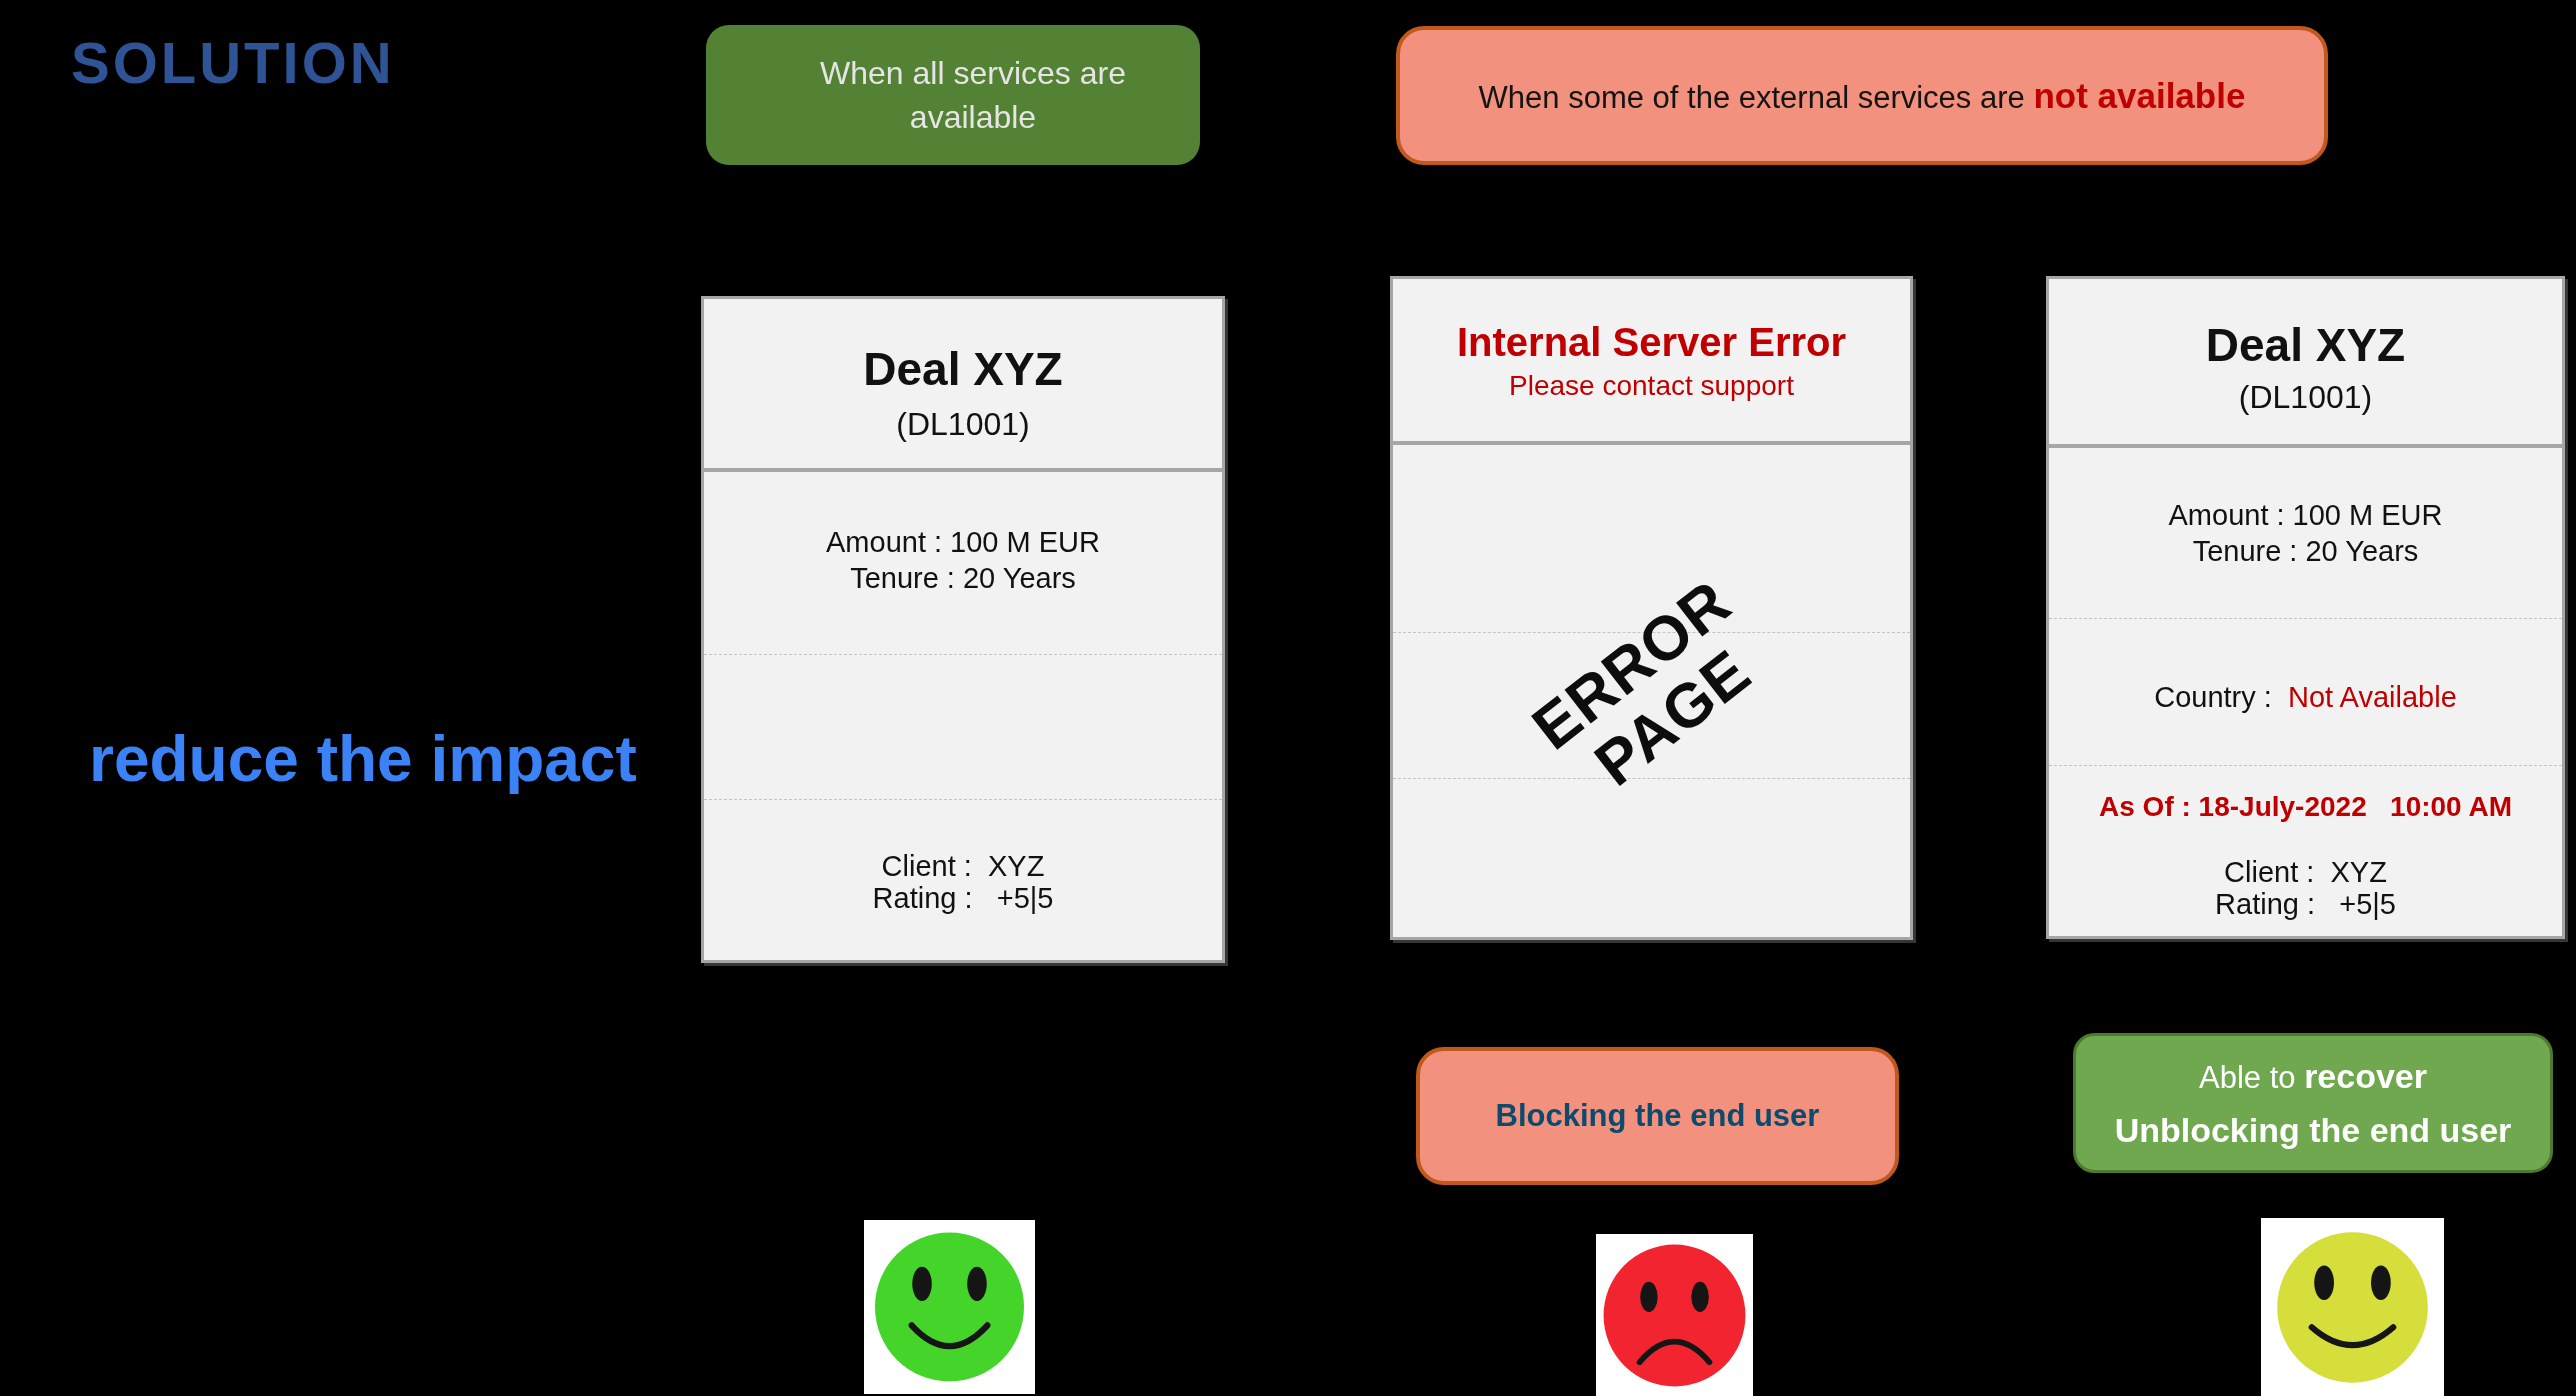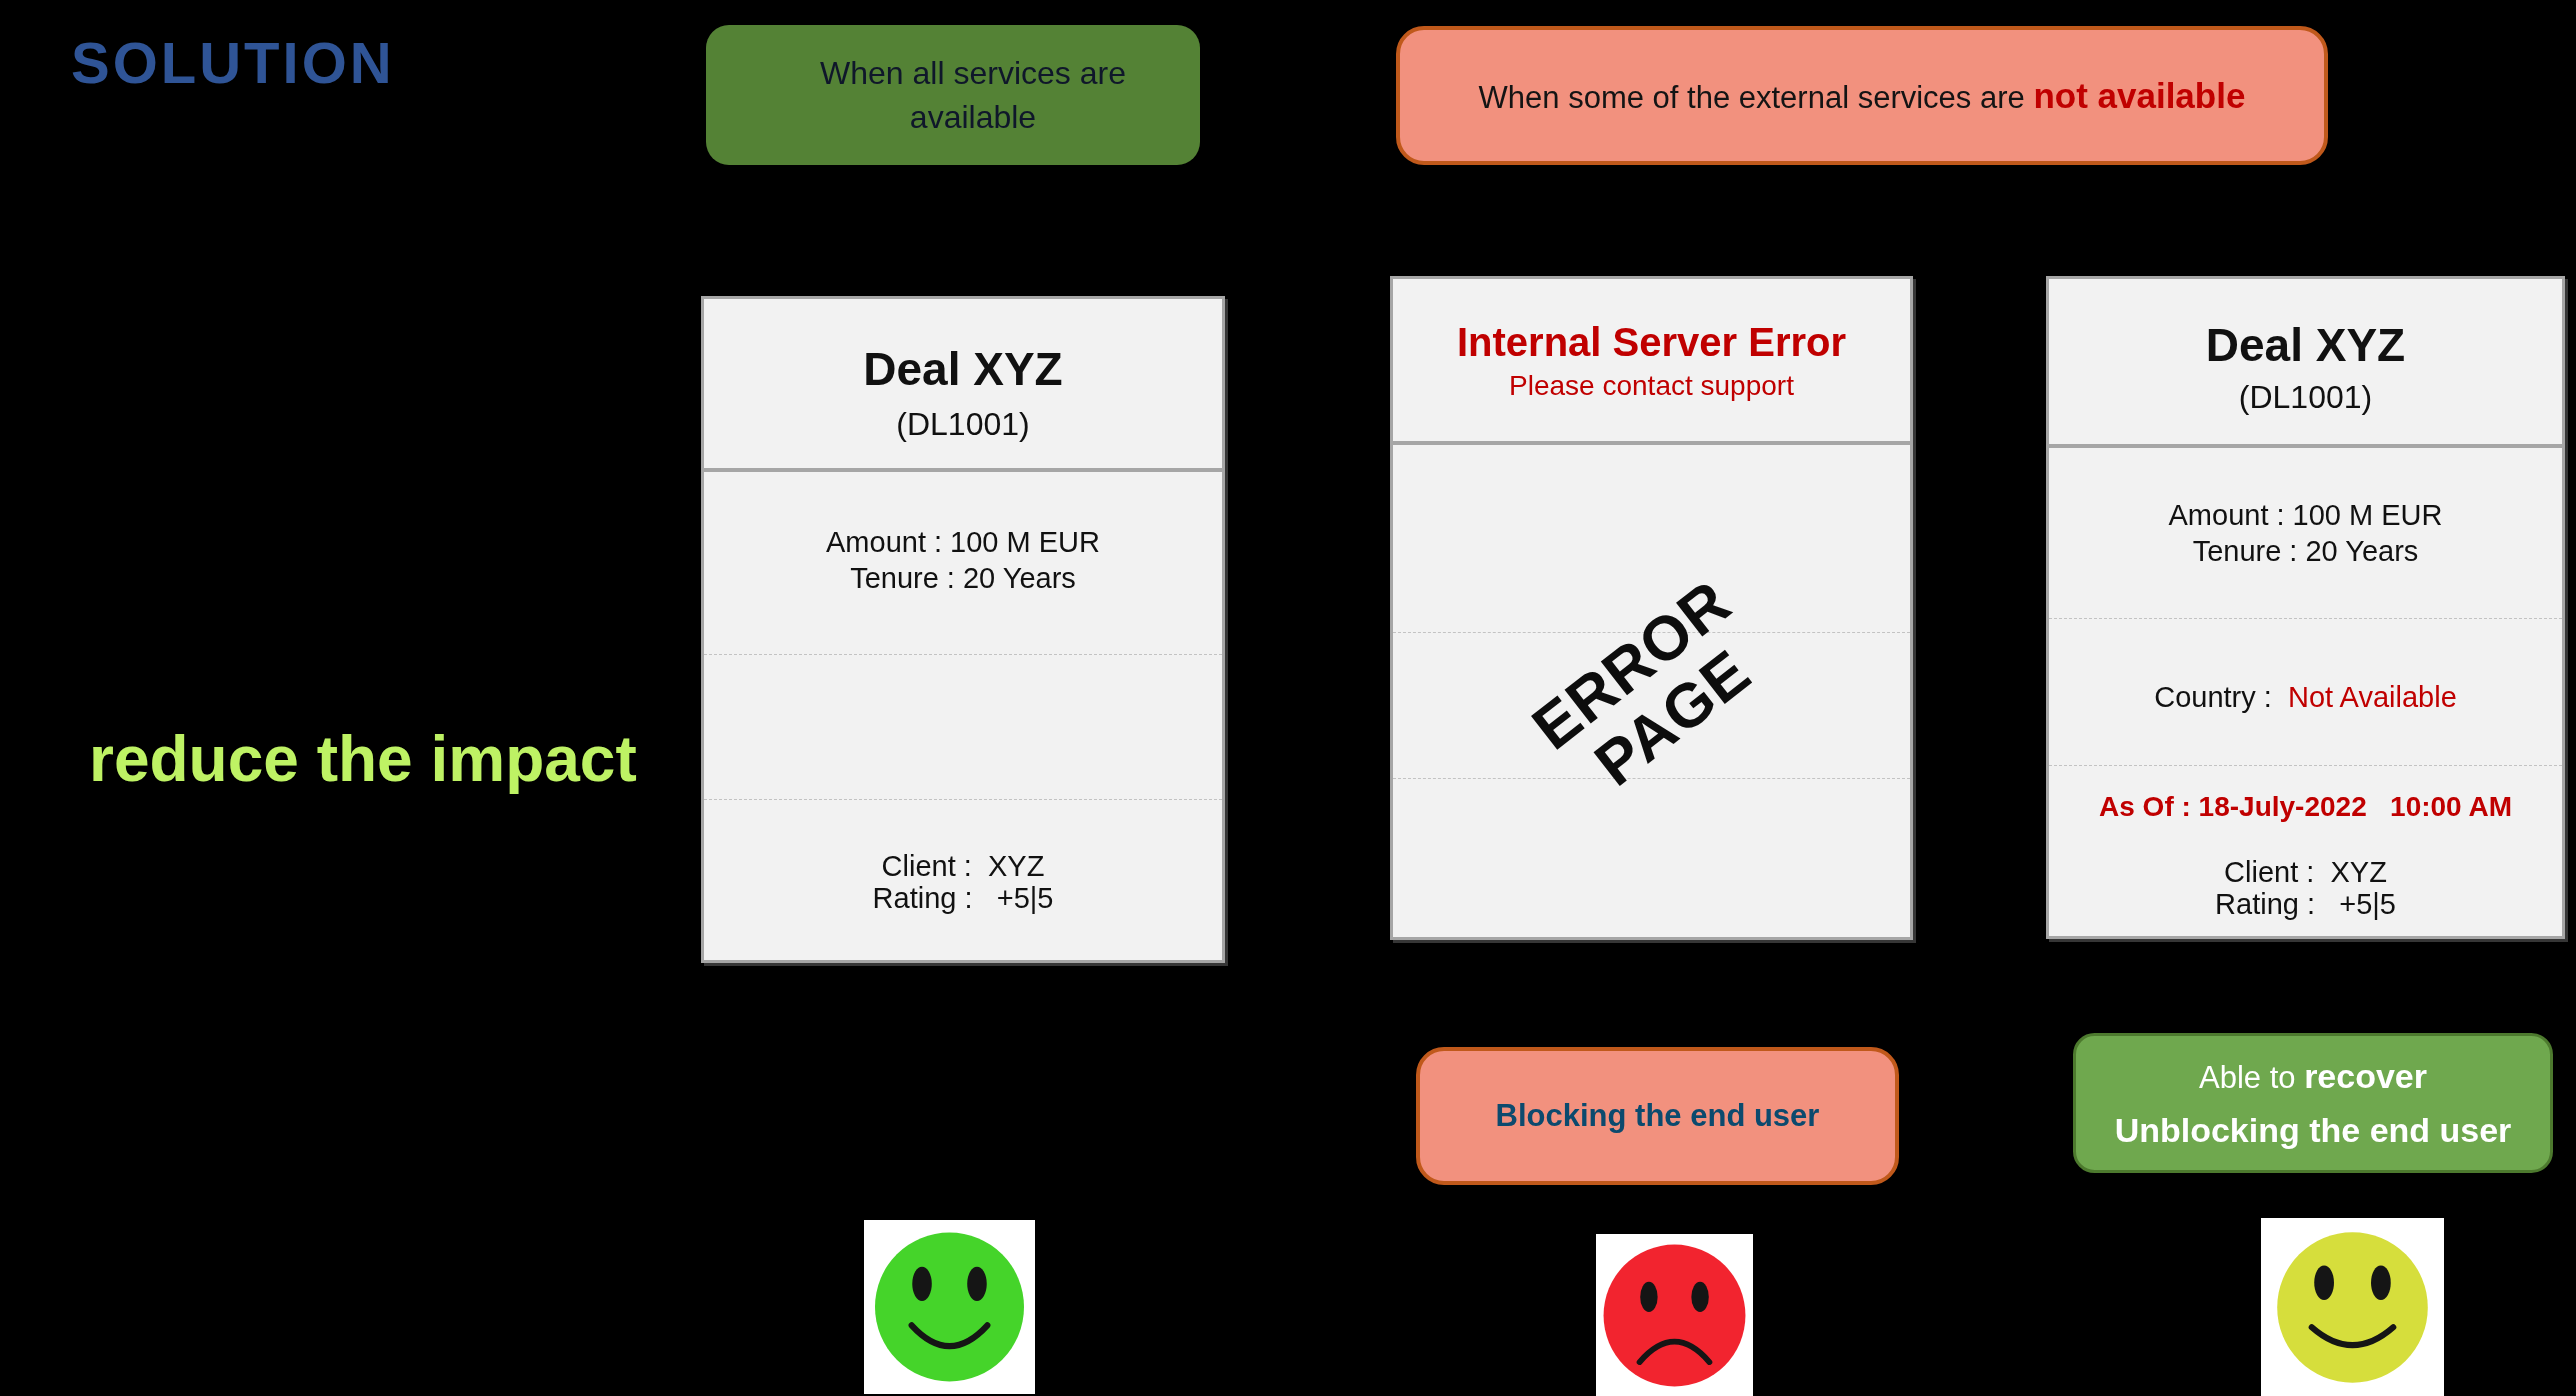--- a/index.html
+++ b/index.html
@@ -2,28 +2,28 @@
 <html style="font-size:9.6px"><head>
 <meta charset="utf-8">
 <style>
   html,body{margin:0;padding:0;background:#000;}
   body{width:2576px;height:1397px;position:relative;overflow:hidden;
        font-family:"Liberation Sans", sans-serif;}
   .abs{position:absolute;}
 
   
   .page-title{left:71px;top:29px;font-size:58px;font-weight:bold;letter-spacing:3px;color:#2F5496;}
-  .impact-note{left:89px;top:720px;font-size:64px;font-weight:bold;color:#bef264;line-height:78px;}
+  .impact-note{left:89px;top:720px;font-size:64px;font-weight:bold;color:#3b82f6;line-height:78px;}
 
   
   .badge{display:flex;flex-direction:column;align-items:center;justify-content:center;
          text-align:center;box-sizing:border-box;}
   .badge .line{white-space:pre;}
   .badge-green-top{left:706px;top:24.6px;width:494px;height:140px;background:#548235;
-                   border-radius:23px;color:#0f172a;font-size:32px;line-height:44px;
+                   border-radius:23px;color:#e5e5e5;font-size:32px;line-height:44px;
                    box-shadow:0 3px 0 rgba(0,0,0,0.25);padding-left:40px;}
   .badge-salmon-top{left:1396px;top:26.4px;width:932px;height:139px;background:#F2917E;
                     border:4.2px solid #C0591B;border-radius:28px;color:#141414;font-size:31px;}
   .badge-salmon-top .em{color:#C00000;font-weight:bold;font-size:35px;}
   .badge-blocking{left:1416px;top:1047px;width:483px;height:138px;background:#F2917E;
                   border:4.2px solid #C0591B;border-radius:28px;color:#0c4a6e;
                   font-weight:bold;font-size:31px;}
   .badge-recover{left:2073px;top:1033px;width:480px;height:140px;background:#6FA84E;
                  border:3px solid #4D7A2E;border-radius:21.6px;color:#fff;font-size:31px;
                  line-height:41px;box-shadow:0 3px 0 rgba(0,0,0,0.25);}

